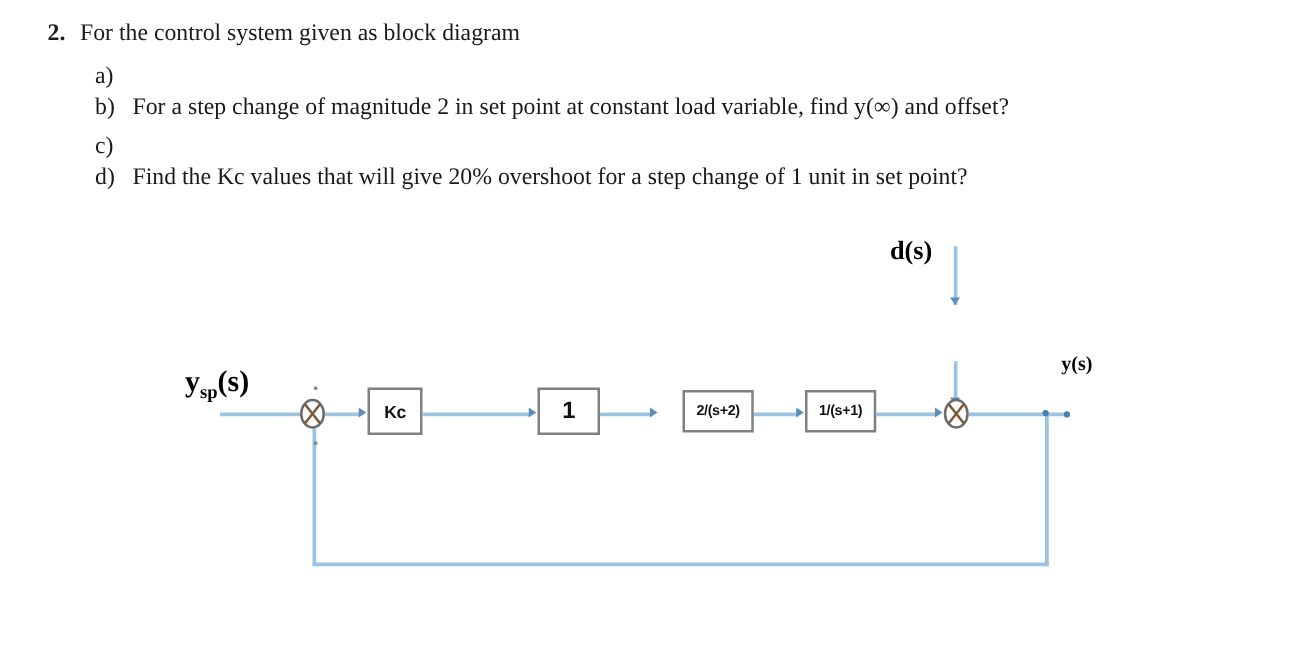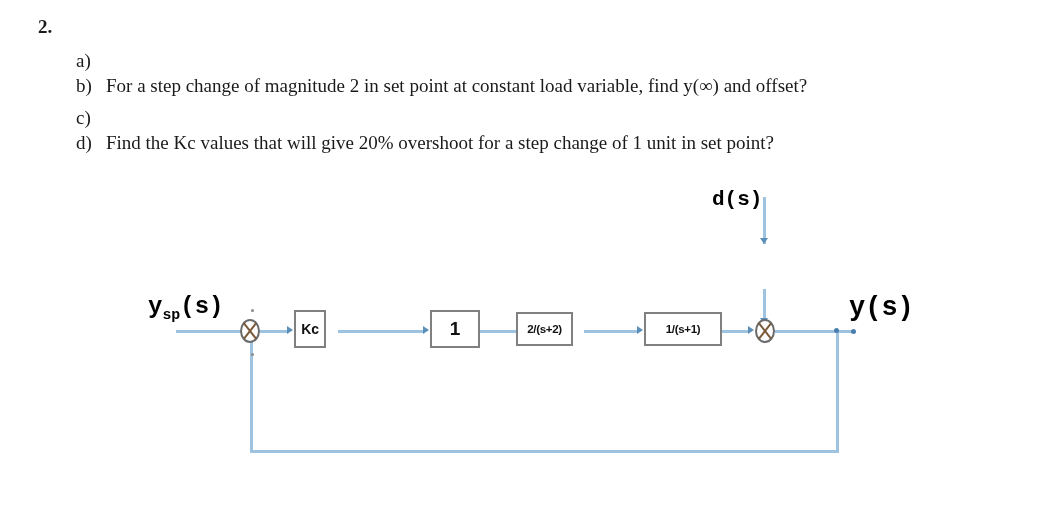--- a/index.html
+++ b/index.html
@@ -77,24 +77,24 @@
     background: #ffffff;
     border: 2px solid #808080;
     display: flex;
     align-items: center;
     justify-content: center;
     font-family: "Liberation Sans", "DejaVu Sans", sans-serif;
     font-weight: bold;
     color: #111111;
     letter-spacing: -0.3px;
   }
-  .blk-kc   { left: 294px; top: 310px; width: 32px;  height: 38px; font-size: 14px; }
+  .blk-kc   { left: 294px; top: 310px; width: 44px;  height: 38px; font-size: 14px; }
   .blk-one  { left: 430px; top: 310px; width: 50px;  height: 38px; font-size: 19px; }
-  .blk-g1   { left: 516px; top: 312px; width: 57px;  height: 34px; font-size: 11.5px; }
-  .blk-g2   { left: 644px; top: 312px; width: 78px;  height: 34px; font-size: 11.5px; }
+  .blk-g1   { left: 546px; top: 312px; width: 57px;  height: 34px; font-size: 11.5px; }
+  .blk-g2   { left: 644px; top: 312px; width: 57px;  height: 34px; font-size: 11.5px; }
   .blk-gd   { left: 731px; top: 242px; width: 68px;  height: 47px; font-size: 11.5px; }
 
   
   .sum {
     position: absolute;
     width: 20px;
     height: 24px;
     box-sizing: border-box;
     border: 2px solid #6b6b6b;
     border-radius: 50%;
@@ -137,39 +137,40 @@
   }
   .tinydot {
     position: absolute;
     width: 3px; height: 3px;
     background: #8a8a8a;
     border-radius: 50%;
   }
 
   .lbl {
     position: absolute;
-    font-family: Liberation Mono, monospace;
+    font-family: Liberation Serif, serif;
     font-weight: bold;
     color: #000000;
     white-space: nowrap;
   }
   .lbl-ysp { left: 148px; top: 293px; font-size: 24px; }
   .lbl-ysp sub { font-size: 0.62em; }
   .lbl-ds  { left: 712px; top: 188px; font-size: 21px; }
-  .lbl-y   { left: 849px; top: 293px; font-size: 27px; }
+  .lbl-y   { left: 849px; top: 283px; font-size: 16px; }
 </style>
 </head>
 <body>
 
 <div id="page">
 
   <div class="q-block">
 
     <div class="q-main">
       <span class="q-num">2.</span>
+      <span class="q-title">For the control system given as block diagram</span>
     </div>
 
     <div class="q-list">
 
       <div class="q-item">
         <span class="q-marker">a)</span>
       </div>
 
       <div class="q-item">
         <span class="q-marker">b)</span>

